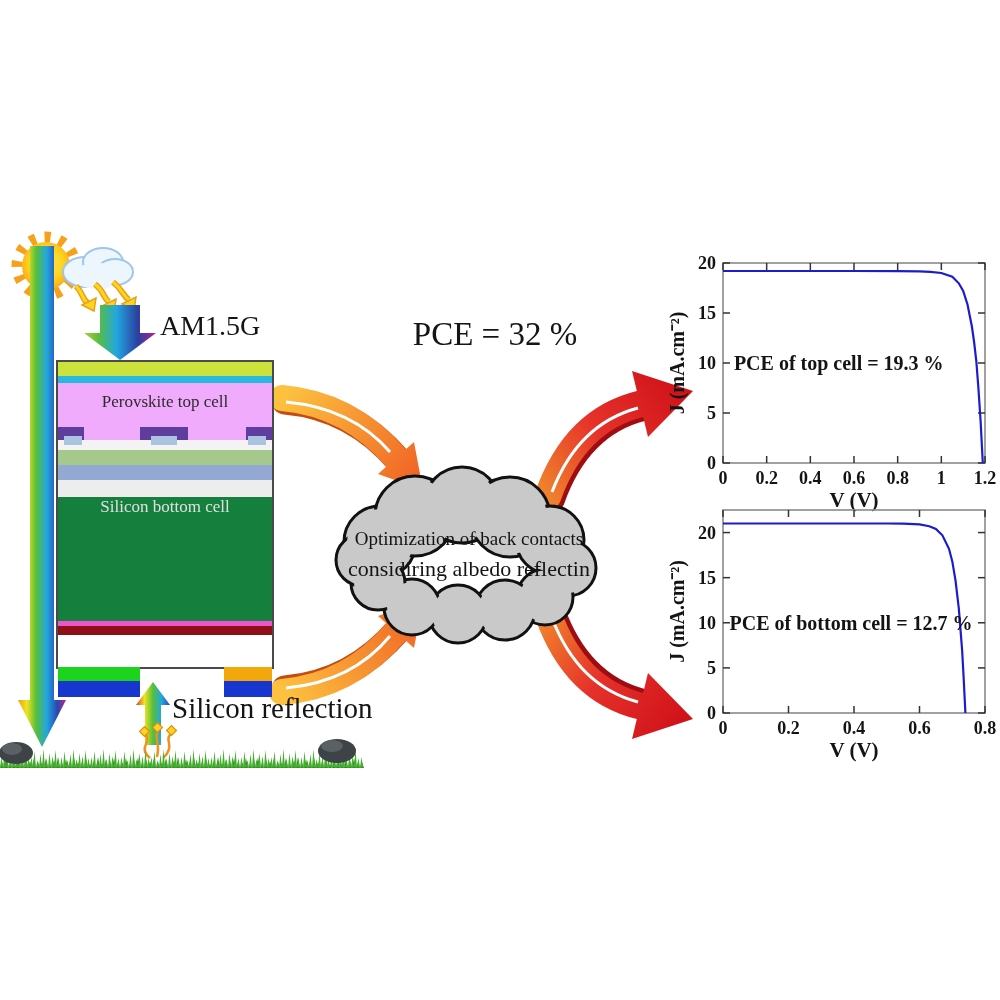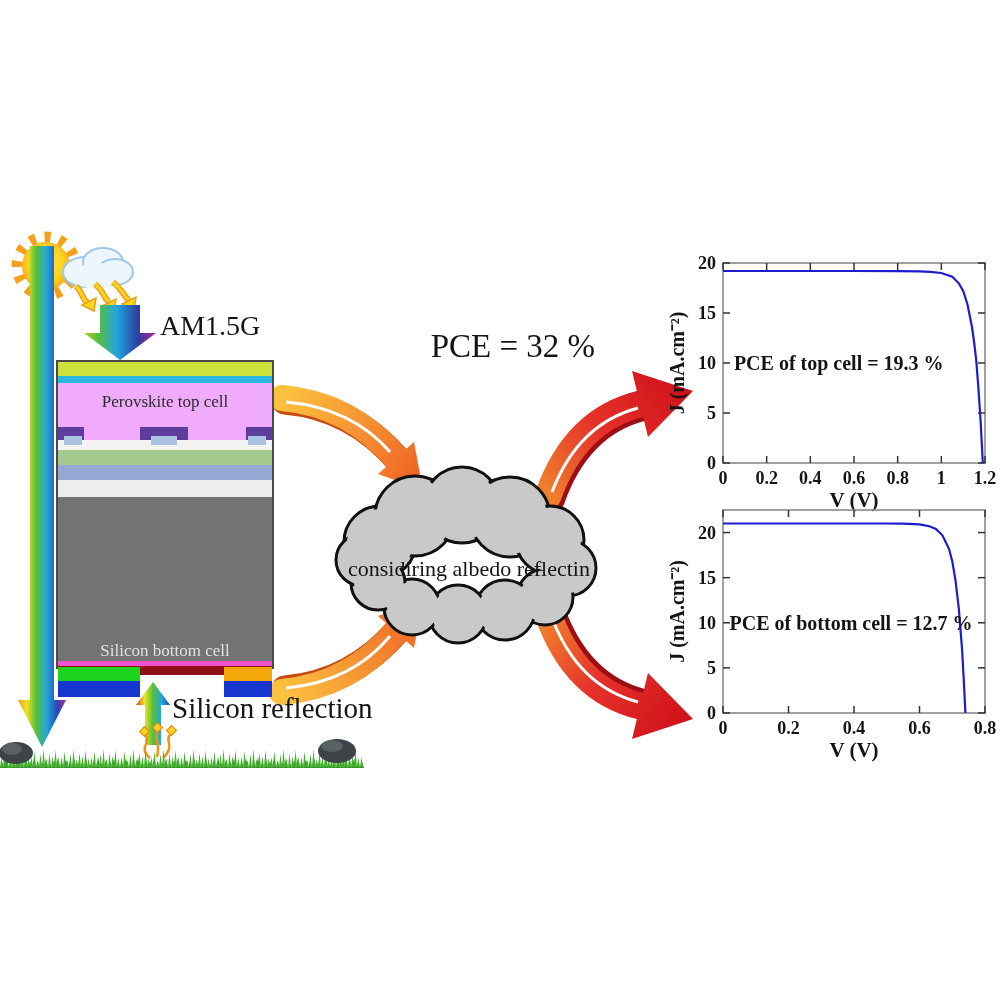--- a/index.html
+++ b/index.html
@@ -202,39 +202,40 @@
         <div class="contact-pad" style="left: 11px; width: 26px; background: rgb(169, 195, 224);"></div>
       </div>
       <div class="contact-patch" style="right: 0px; width: 26px; background: rgb(95, 61, 158);">
         <div class="contact-pad" style="left: 2px; width: 18px; background: rgb(169, 195, 224);"></div>
       </div>
     </div>
     <div class="layer" style="height: 10px; background: rgb(243, 243, 243);"></div>
     <div class="layer" style="height: 15px; background: rgb(165, 201, 140);"></div>
     <div class="layer" style="height: 15px; background: rgb(147, 169, 211);"></div>
     <div class="layer" style="height: 17px; background: rgb(237, 237, 237);"></div>
-    <div class="layer" style="height: 164px; display: flex; align-items: flex-end; justify-content: center; background: #737373;">
+    <div class="layer" style="height: 124px; display: flex; align-items: flex-start; justify-content: center; background: #15803d;">
       <div class="layer-label" style="color:#e0e0e0;">Silicon bottom cell</div>
     </div>
     <div class="layer" style="height: 5px; background: rgb(238, 82, 204);"></div>
     <div class="layer" style="height: 9px; background: rgb(142, 16, 22);"></div>
   </div>
 
   <div class="back-patch" style="left:58px;top:667px;width:82px;">
     <div style="height: 14px; background: rgb(27, 212, 27);"></div>
     <div style="height: 16px; background: rgb(22, 54, 207);"></div>
   </div>
   <div class="back-patch" style="left:224px;top:667px;width:48px;">
     <div style="height: 14px; background: rgb(242, 167, 11);"></div>
     <div style="height: 16px; background: rgb(22, 54, 207);"></div>
   </div>
 
   <div class="lbl" style="left:160px;top:310px;font-size:28px;">AM1.5G</div>
-  <div class="lbl" style="left:395px;top:328px;width:200px;text-align:right;font-size:33px;">PCE = 32 %</div>
+  <div class="lbl" style="left:395px;top:316px;width:200px;text-align:center;font-size:33px;">PCE = 32 %</div>
   <div class="lbl" style="left:172px;top:692px;font-size:29px;">Silicon reflection</div>
+  <div class="lbl" style="left:340px;top:528px;width:258px;text-align:center;font-size:19px;">Optimization of back contacts</div>
   <div class="lbl" style="left:340px;top:556px;width:258px;text-align:center;font-size:22px;">considiring albedo reflectin</div>
 
   <div class="chart" id="chart0" style="left:660px;top:250px;">
     <svg width="340" height="265">
         <rect x="63" y="13" width="262" height="200" fill="none" stroke="#8a8a8a" stroke-width="1.6"></rect>
         <line x1="63" y1="213" x2="63" y2="206" stroke="#333" stroke-width="1.5"></line>
         <line x1="63" y1="13" x2="63" y2="20" stroke="#333" stroke-width="1.5"></line>
         <text x="63" y="234" text-anchor="middle" font-size="18">0</text>
         <line x1="106.66666666666667" y1="213" x2="106.66666666666667" y2="206" stroke="#333" stroke-width="1.5"></line>
         <line x1="106.66666666666667" y1="13" x2="106.66666666666667" y2="20" stroke="#333" stroke-width="1.5"></line>

